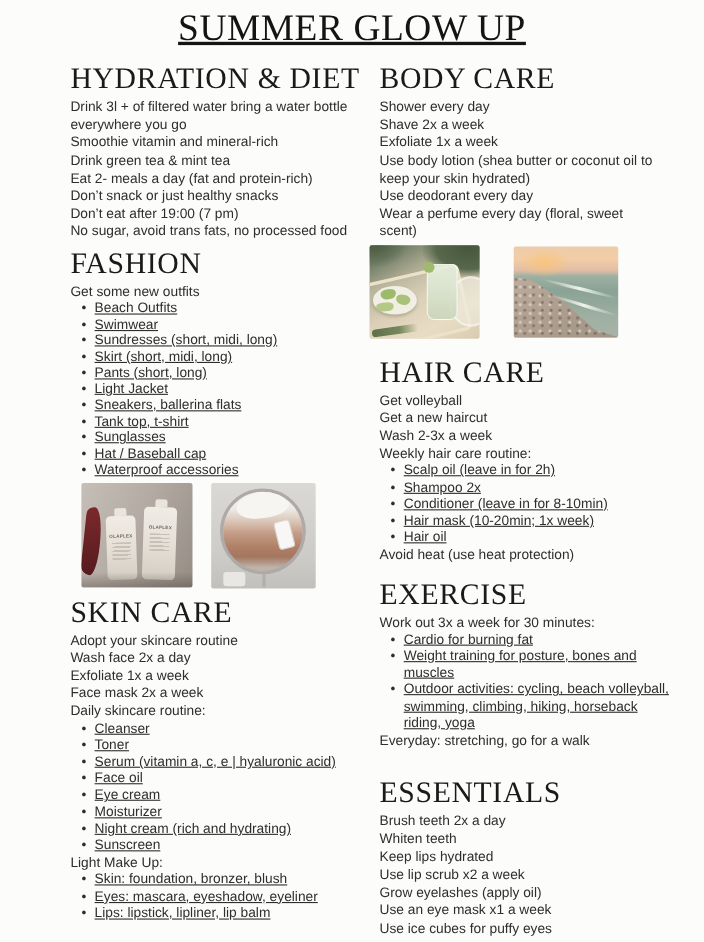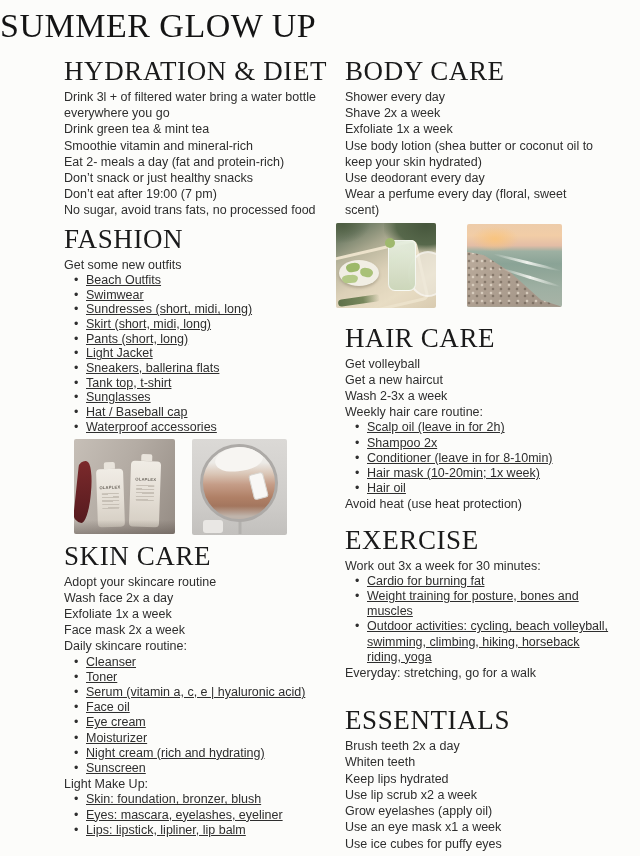--- a/index.html
+++ b/index.html
@@ -4,23 +4,23 @@
 <style>
   html,body{margin:0;padding:0;}
   body{
     width:640px;height:856px;overflow:hidden;
     background:#fcfcfa;
     font-family:"Liberation Sans",sans-serif;
     font-size:12.5px;color:#2e2e2e;
     -webkit-font-smoothing:antialiased;
   }
   .title{
-    margin:8px 0 0;
+    margin:8px 0 0;text-align:center;
     font-family:"Liberation Serif",serif;font-weight:400;
-    font-size:34px;line-height:36px;letter-spacing:.5px;color:#141414;
+    font-size:34px;line-height:36px;letter-spacing:.5px;color:#141414;text-decoration:underline;
   }
   .cols{display:flex;margin:14px 30px 0 64px;gap:9px;}
   .col-left{width:272px;flex:none;}
   .col-right{flex:1;min-width:0;}
   h2{
     font-family:"Liberation Serif",serif;font-weight:400;
     font-size:27px;line-height:26px;letter-spacing:.6px;
     color:#1a1a1a;margin:0 0 5px;
   }
   section{margin:0;}
@@ -97,22 +97,22 @@
 
   <div class="cols">
 
     <div class="col-left">
 
       <section class="sec-hydration">
         <h2>HYDRATION &amp; DIET</h2>
         <div>
             <div class="pline">Drink 3l + of filtered water bring a water bottle</div>
             <div class="pline">everywhere you go</div>
+            <div class="pline">Smoothie vitamin and mineral-rich</div>
             <div class="pline">Drink green tea &amp; mint tea</div>
-            <div class="pline">Smoothie vitamin and mineral-rich</div>
             <div class="pline">Eat 2- meals a day (fat and protein-rich)</div>
             <div class="pline">Don’t snack or just healthy snacks</div>
             <div class="pline">Don’t eat after 19:00 (7 pm)</div>
             <div class="pline">No sugar, avoid trans fats, no processed food</div>
           </div>
       </section>
 
       <section class="sec-fashion">
         <h2>FASHION</h2>
         <div class="pline">Get some new outfits</div>
@@ -168,21 +168,21 @@
             <li>Serum (vitamin a, c, e | hyaluronic acid)</li>
             <li>Face oil</li>
             <li>Eye cream</li>
             <li>Moisturizer</li>
             <li>Night cream (rich and hydrating)</li>
             <li>Sunscreen</li>
           </ul>
         <div class="pline">Light Make Up:</div>
         <ul class="blist">
             <li>Skin: foundation, bronzer, blush</li>
-            <li>Eyes: mascara, eyelashes, eyeliner</li>
+            <li>Eyes: mascara, eyeshadow, eyeliner</li>
             <li>Lips: lipstick, lipliner, lip balm</li>
           </ul>
       </section>
 
     </div>
 
     <div class="col-right">
 
       <section class="sec-bodycare">
         <h2>BODY CARE</h2>

